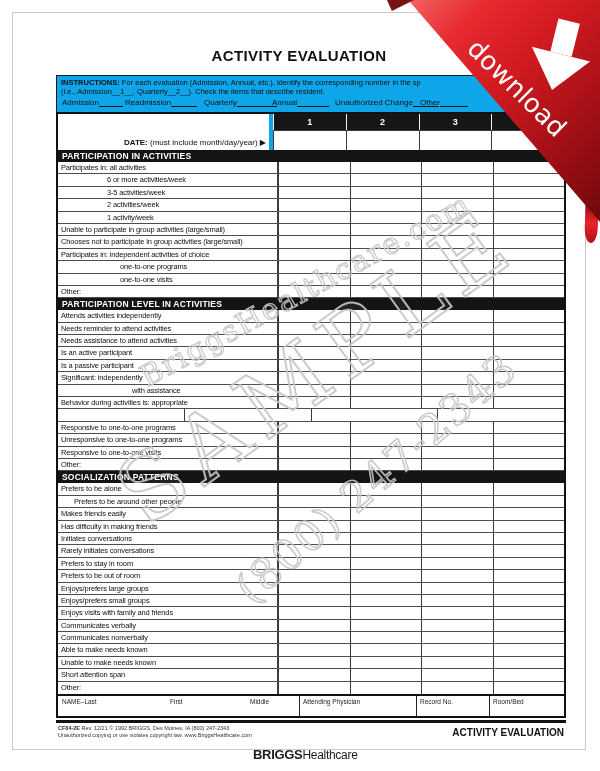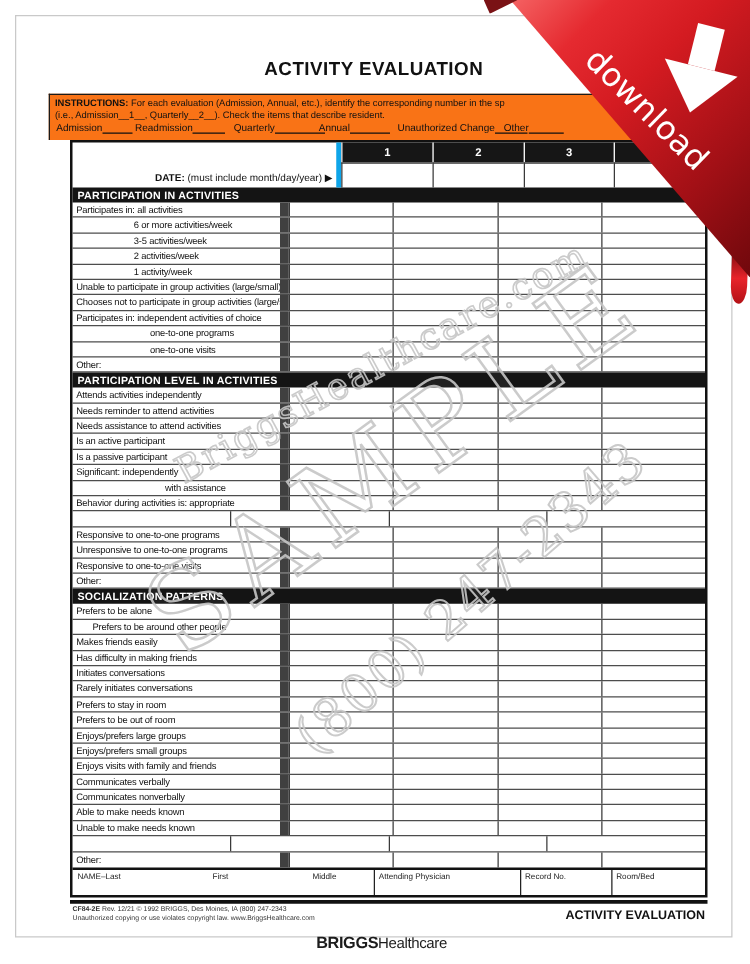--- a/index.html
+++ b/index.html
@@ -3,41 +3,41 @@
 <meta charset="utf-8">
 <style>
   * { margin:0; padding:0; box-sizing:border-box; }
   html,body { width:600px; height:771px; background:#fff; font-family:"Liberation Sans", sans-serif; overflow:hidden; }
   .page { position:absolute; left:12px; top:12px; width:574px; height:738px; background:#fff; border:1px solid #c9c9c9; }
 
   
   .title { position:absolute; left:0; top:34px; width:100%; text-align:center; font-size:15px; font-weight:bold; letter-spacing:.4px; color:#111; }
 
   
-  .instr-box { position:absolute; left:26px; top:62px; width:510px; height:37px; background:#f97316; border:1.5px solid #1a1a1a; border-bottom:none; padding:2px 0 0 4px; overflow:visible; }
+  .instr-box { position:absolute; left:43px; top:62px; width:510px; height:37px; background:#0ea5e9; border:1.5px solid #1a1a1a; border-bottom:none; padding:2px 0 0 4px; overflow:visible; }
   .instr-line { font-size:7.5px; line-height:9px; color:#111; white-space:nowrap; }
   .instr-line b { font-weight:bold; }
   .eval-row { position:absolute; left:0; top:22px; width:100%; height:13px; }
   .eval-item { position:absolute; font-size:8px; color:#111; white-space:nowrap; }
   .eval-item .u { display:inline-block; height:8px; border-bottom:1px solid #111; vertical-align:bottom; }
 
   
   .form-table { position:absolute; left:43px; top:99px; width:510px; border:2px solid #111; background:#fff; z-index:1; }
   .hdr-row { display:flex; height:36px; }
   .date-label-cell { width:215px; border-right:4px solid #0ea5e9; display:flex; align-items:flex-end; justify-content:flex-end; padding:0 3px 3px 0; font-size:8px; color:#111; white-space:nowrap;text-align:center; }
   .date-label-cell b { font-weight:bold; }
   .hdr-cols { flex:1; display:flex; flex-direction:column; }
   .num-row { display:flex; height:16px; }
   .num-cell { flex:1; background:#161616; color:#fff; font-size:9px; font-weight:bold; text-align:center; line-height:16px; border-left:1.5px solid #f2f2f2; }
   .date-row { display:flex; height:20px; }
   .date-cell { flex:1; border-left:1px solid #3a3a3a; border-top:1px solid #3a3a3a; }
   .section-bar { height:12px; background:#141414; color:#fff; font-size:8.5px; font-weight:bold; line-height:12px; padding-left:4px; letter-spacing:.2px; }
   .t-row { display:flex; height:12.4px; border-bottom:1px solid #4d4d4d; }
   .t-row:last-child { border-bottom:none; }
-  .t-label { width:173px; border-right:7px solid #404040; font-size:7.5px; letter-spacing:-.15px; line-height:11.5px; color:#111; white-space:nowrap; overflow:hidden; }
+  .t-label { width:220px; border-right:1px solid #404040; font-size:7.5px; letter-spacing:-.15px; line-height:11.5px; color:#111; white-space:nowrap; overflow:hidden; }
   .t-check { flex:1; border-left:1px solid #3a3a3a; }
   .t-check:first-of-type { border-left:none; }
 
   
   .name-strip { display:flex; height:22px; border-top:2px solid #111; }
   .name-cell { position:relative; flex:1; }
   .name-lab { position:absolute; top:2px; font-size:6.5px; color:#222; white-space:nowrap; }
   .field-cell { border-left:1px solid #222; font-size:6.5px; color:#222; padding:2px 0 0 3px; white-space:nowrap; }
   .fc-attending { width:117px; } .fc-record { width:73px; } .fc-room { width:75px; }
 
@@ -385,20 +385,21 @@
           <div class="t-check"></div>
         </div>
         <div class="t-row">
           <div class="t-label" style="padding-left: 3px;">Unable to make needs known</div>
           <div class="t-check"></div>
           <div class="t-check"></div>
           <div class="t-check"></div>
           <div class="t-check"></div>
         </div>
         <div class="t-row">
+          <div class="t-label" style="padding-left: 3px;">Short attention span</div>
           <div class="t-check"></div>
           <div class="t-check"></div>
           <div class="t-check"></div>
           <div class="t-check"></div>
         </div>
         <div class="t-row">
           <div class="t-label" style="padding-left: 3px;">Other:</div>
           <div class="t-check"></div>
           <div class="t-check"></div>
           <div class="t-check"></div>

